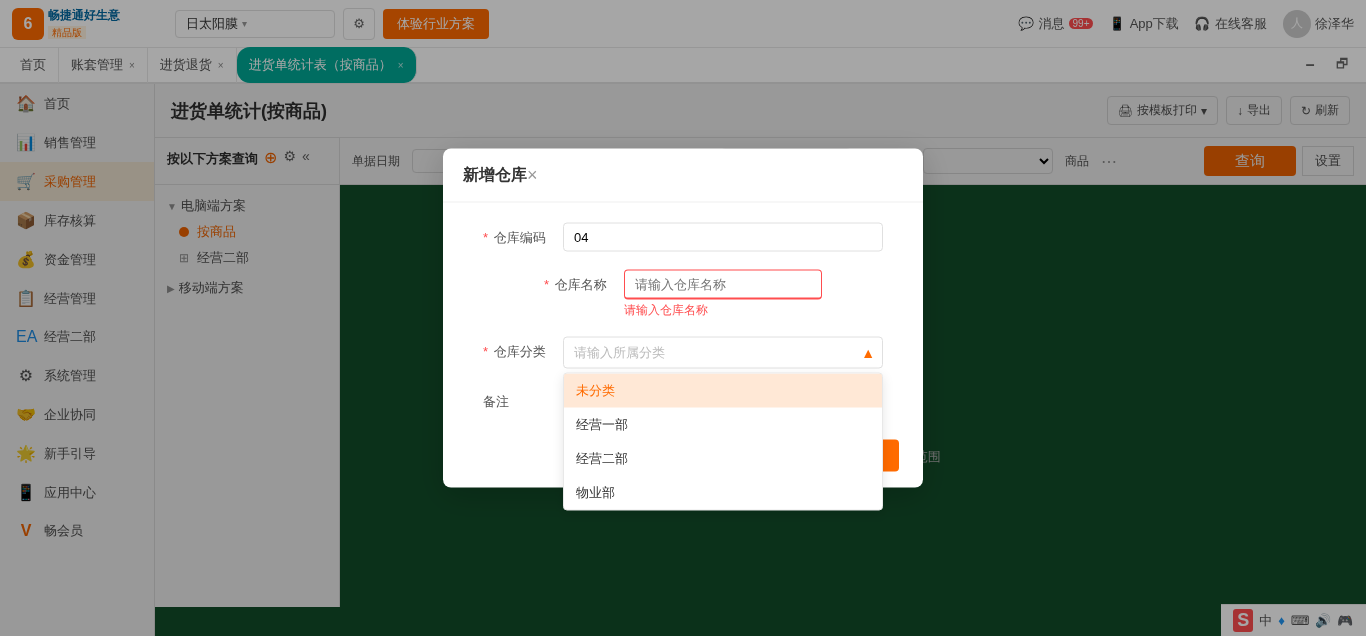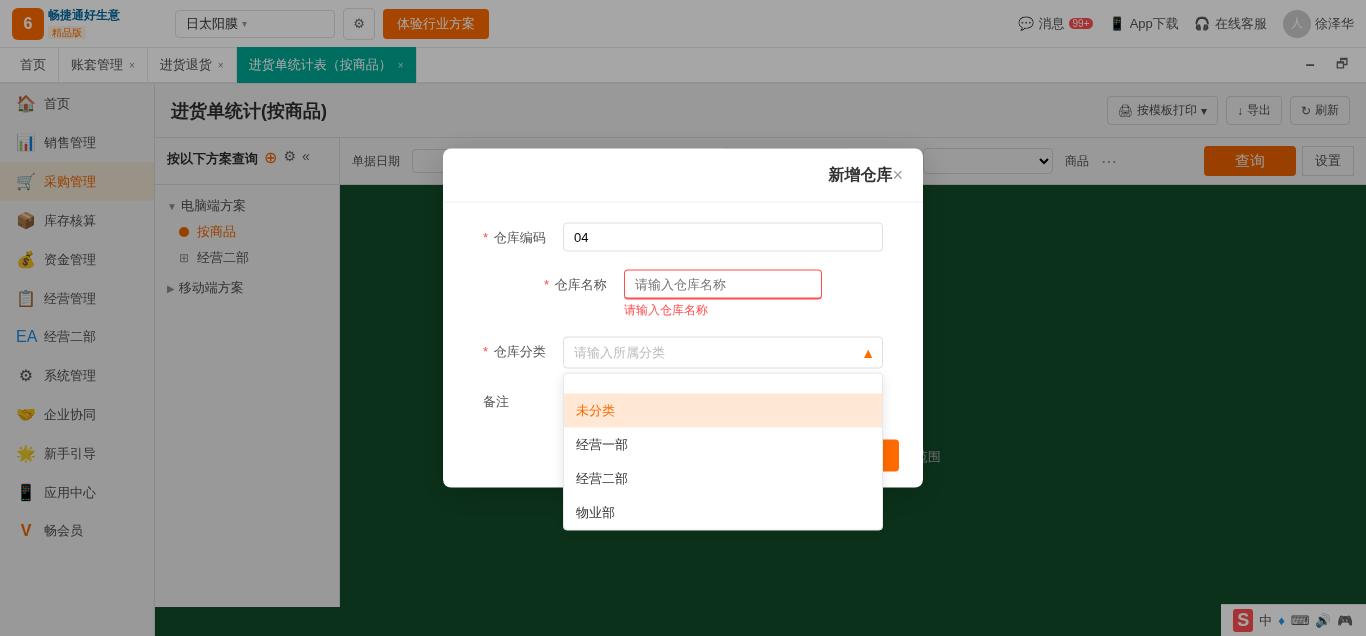--- a/index.html
+++ b/index.html
@@ -50,21 +50,21 @@
     .tab-bar {
       display: flex; align-items: center; background: #fff;
       border-bottom: 2px solid #e0e0e0; height: 36px; padding: 0 8px;
     }
     .tab {
       display: flex; align-items: center; gap: 6px; padding: 0 12px;
       height: 36px; cursor: pointer; border-right: 1px solid #e8e8e8;
       color: #555; font-size: 13px; white-space: nowrap;
     }
     .tab.active {
-      color: #fff; background: #00a896; border-bottom: none;
+      color: #fff; background: #00a896; border-bottom: none; border-radius: 13px;
     }
     .tab .close-icon { font-size: 10px; color: inherit; opacity: 0.7; }
     .tab-spacer { flex: 1; }
     .tab-actions { display: flex; align-items: center; gap: 8px; padding-right: 4px; }
     .tab-action-btn { width: 24px; height: 24px; display: flex; align-items: center; justify-content: center; cursor: pointer; color: #666; }
 
     
     .main-layout { display: flex; height: calc(636px - 84px); }
 
     
@@ -119,21 +119,21 @@
     }
 
     
     .modal {
       position: fixed; top: 50%; left: 50%; transform: translate(-50%, -50%);
       background: #fff; border-radius: 8px; z-index: 200;
       width: 480px; box-shadow: 0 8px 32px rgba(0,0,0,0.18);
       padding-bottom: 0;
     }
     .modal-header {
-      display: flex; align-items: center; justify-content: flex-end;
+      display: flex; align-items: center; justify-content: flex-start;
       padding: 16px 20px; border-bottom: 1px solid #f0f0f0;
     }
     .modal-title { font-size: 16px; font-weight: bold; color: #333; }
     .modal-close { cursor: pointer; color: #999; font-size: 18px; }
     .modal-body { padding: 20px 40px 0; }
     .modal-footer { padding: 16px 24px; display: flex; justify-content: flex-end; gap: 8px; }
     .form-row { display: flex; align-items: flex-start; margin-bottom: 18px; }
     .form-label { width: 80px; font-size: 13px; color: #555; padding-top: 6px; flex-shrink: 0; }
     .form-label .required { color: #ff4d4f; margin-right: 2px; }
     .form-control {
@@ -153,21 +153,21 @@
       color: #ff6b00; font-size: 14px;
     }
     .dropdown-list {
       position: absolute; top: 36px; left: 0; right: 0; z-index: 300;
       background: #fff; border: 1px solid #e8e8e8; border-radius: 4px;
       box-shadow: 0 4px 12px rgba(0,0,0,0.1); overflow: hidden;
     }
     .dropdown-item {
       padding: 8px 12px; cursor: pointer; color: #333; font-size: 13px;
     }
-    .dropdown-item.selected { background: #ffe8d6; color: #ff6b00; margin-top: 20px; }
+    .dropdown-item.selected { background: #ffe8d6; color: #ff6b00; }
     .save-btn {
       background: #ff6b00; color: #fff; border: none; border-radius: 4px;
       padding: 7px 20px; cursor: pointer; font-size: 14px;
     }
 
     
     .blurred { filter: brightness(0.92); pointer-events: none; }
 
     
     .status-bar {

